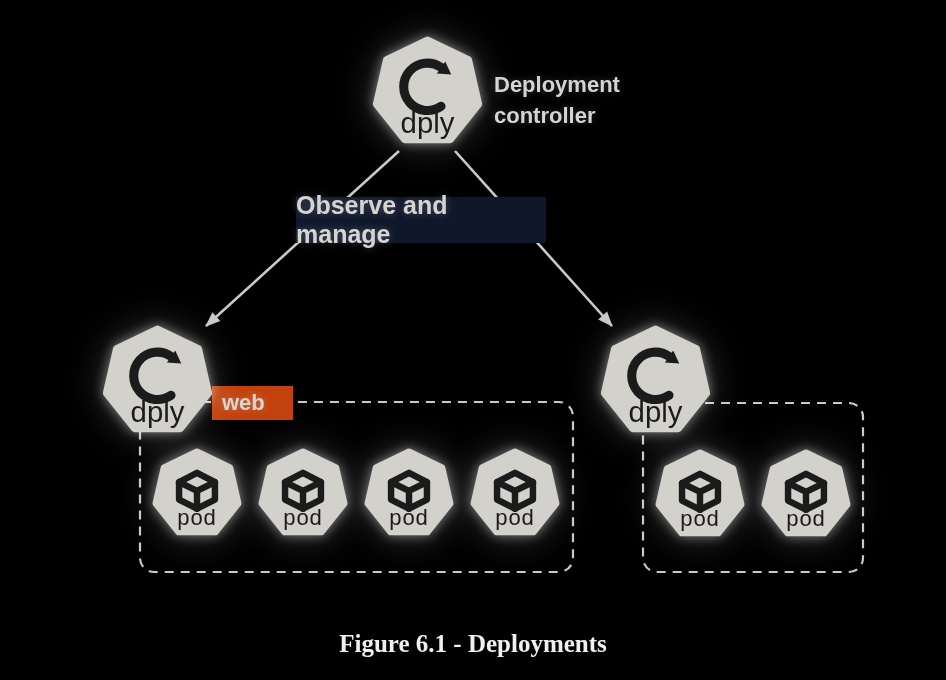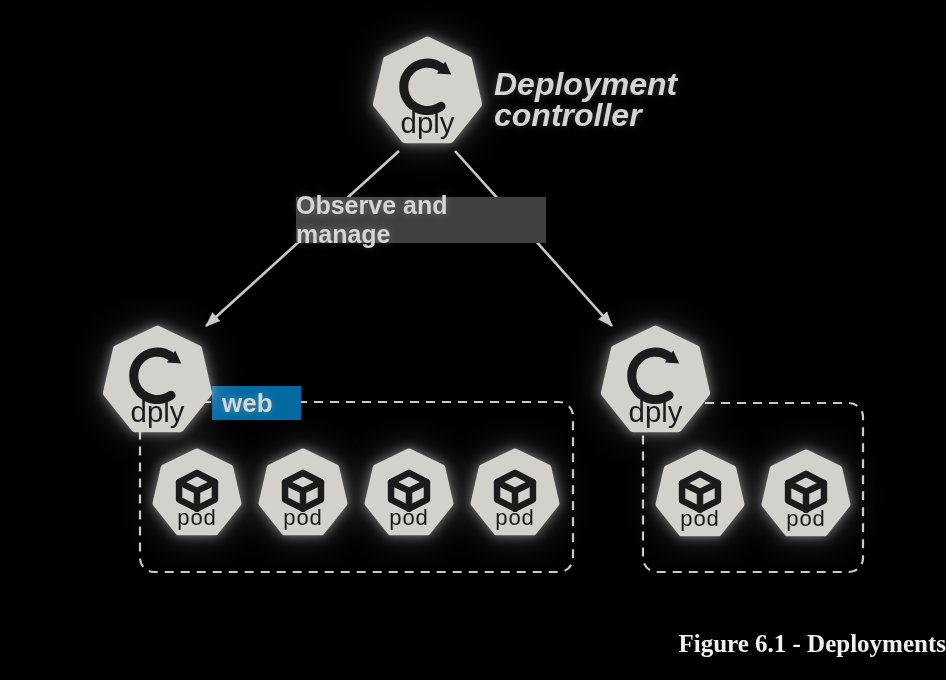--- a/index.html
+++ b/index.html
@@ -13,38 +13,37 @@
   .node{position:absolute;filter:drop-shadow(0 0 6px rgba(255,255,255,.45)) drop-shadow(0 0 18px rgba(255,255,255,.22));}
   .dply{width:113px;height:113px;}
   .pod{width:92px;height:92px;}
   .hepta{fill:#d3d1cc;stroke:#d3d1cc;stroke-width:7;stroke-linejoin:round;}
   .ink-arc{fill:none;stroke:#1b1b1b;stroke-width:8;stroke-linecap:round;}
   .ink-fill{fill:#1b1b1b;}
   .cube-line{fill:none;stroke:#1b1b1b;stroke-width:7;stroke-linecap:round;stroke-linejoin:round;}
   .node-label{font-family:"Liberation Sans",sans-serif;font-size:26px;fill:#1b1b1b;text-anchor:middle;}
   .pod-label{font-family:"Liberation Sans",sans-serif;font-size:24px;fill:#1b1b1b;text-anchor:middle;letter-spacing:1px;}
   .side-label{
-    position:absolute;height:34px;background:#0369a1;color:#d6d5d2;
-    font-weight:bold;font-size:26px;line-height:34px;
+    position:absolute;height:34px;background:#c2410c;color:#d6d5d2;
+    font-weight:bold;font-size:22px;line-height:34px;
     text-shadow:0 0 8px rgba(255,255,255,.25);
   }
   .edge-label{
-    position:absolute;left:296px;top:197px;width:250px;height:46px;background:#404040;
+    position:absolute;left:296px;top:197px;width:250px;height:46px;background:#0f172a;
     display:flex;align-items:center;justify-content:center;
     color:#d6d5d2;font-weight:bold;font-size:25px;
     text-shadow:0 0 8px rgba(255,255,255,.25);
   }
   .controller-title{
     position:absolute;left:494px;top:69px;width:178px;
-    color:#d4d4d4;font-weight:bold;font-size:32px;line-height:31px;
+    color:#d4d4d4;font-weight:bold;font-size:22px;line-height:31px;
     text-shadow:0 0 8px rgba(255,255,255,.2);
-    font-style:italic;
   }
   .caption{
-    position:absolute;left:0;right:0;top:630px;text-align:right;
+    position:absolute;left:0;right:0;top:630px;text-align:center;
     color:#f2f0ec;font-family:"Liberation Serif",serif;font-weight:bold;font-size:25px;
   }
 </style>
 </head>
 <body>
 
 <div class="stage">
 
   <svg width="0" height="0" style="position:absolute" aria-hidden="true">
     <defs>

